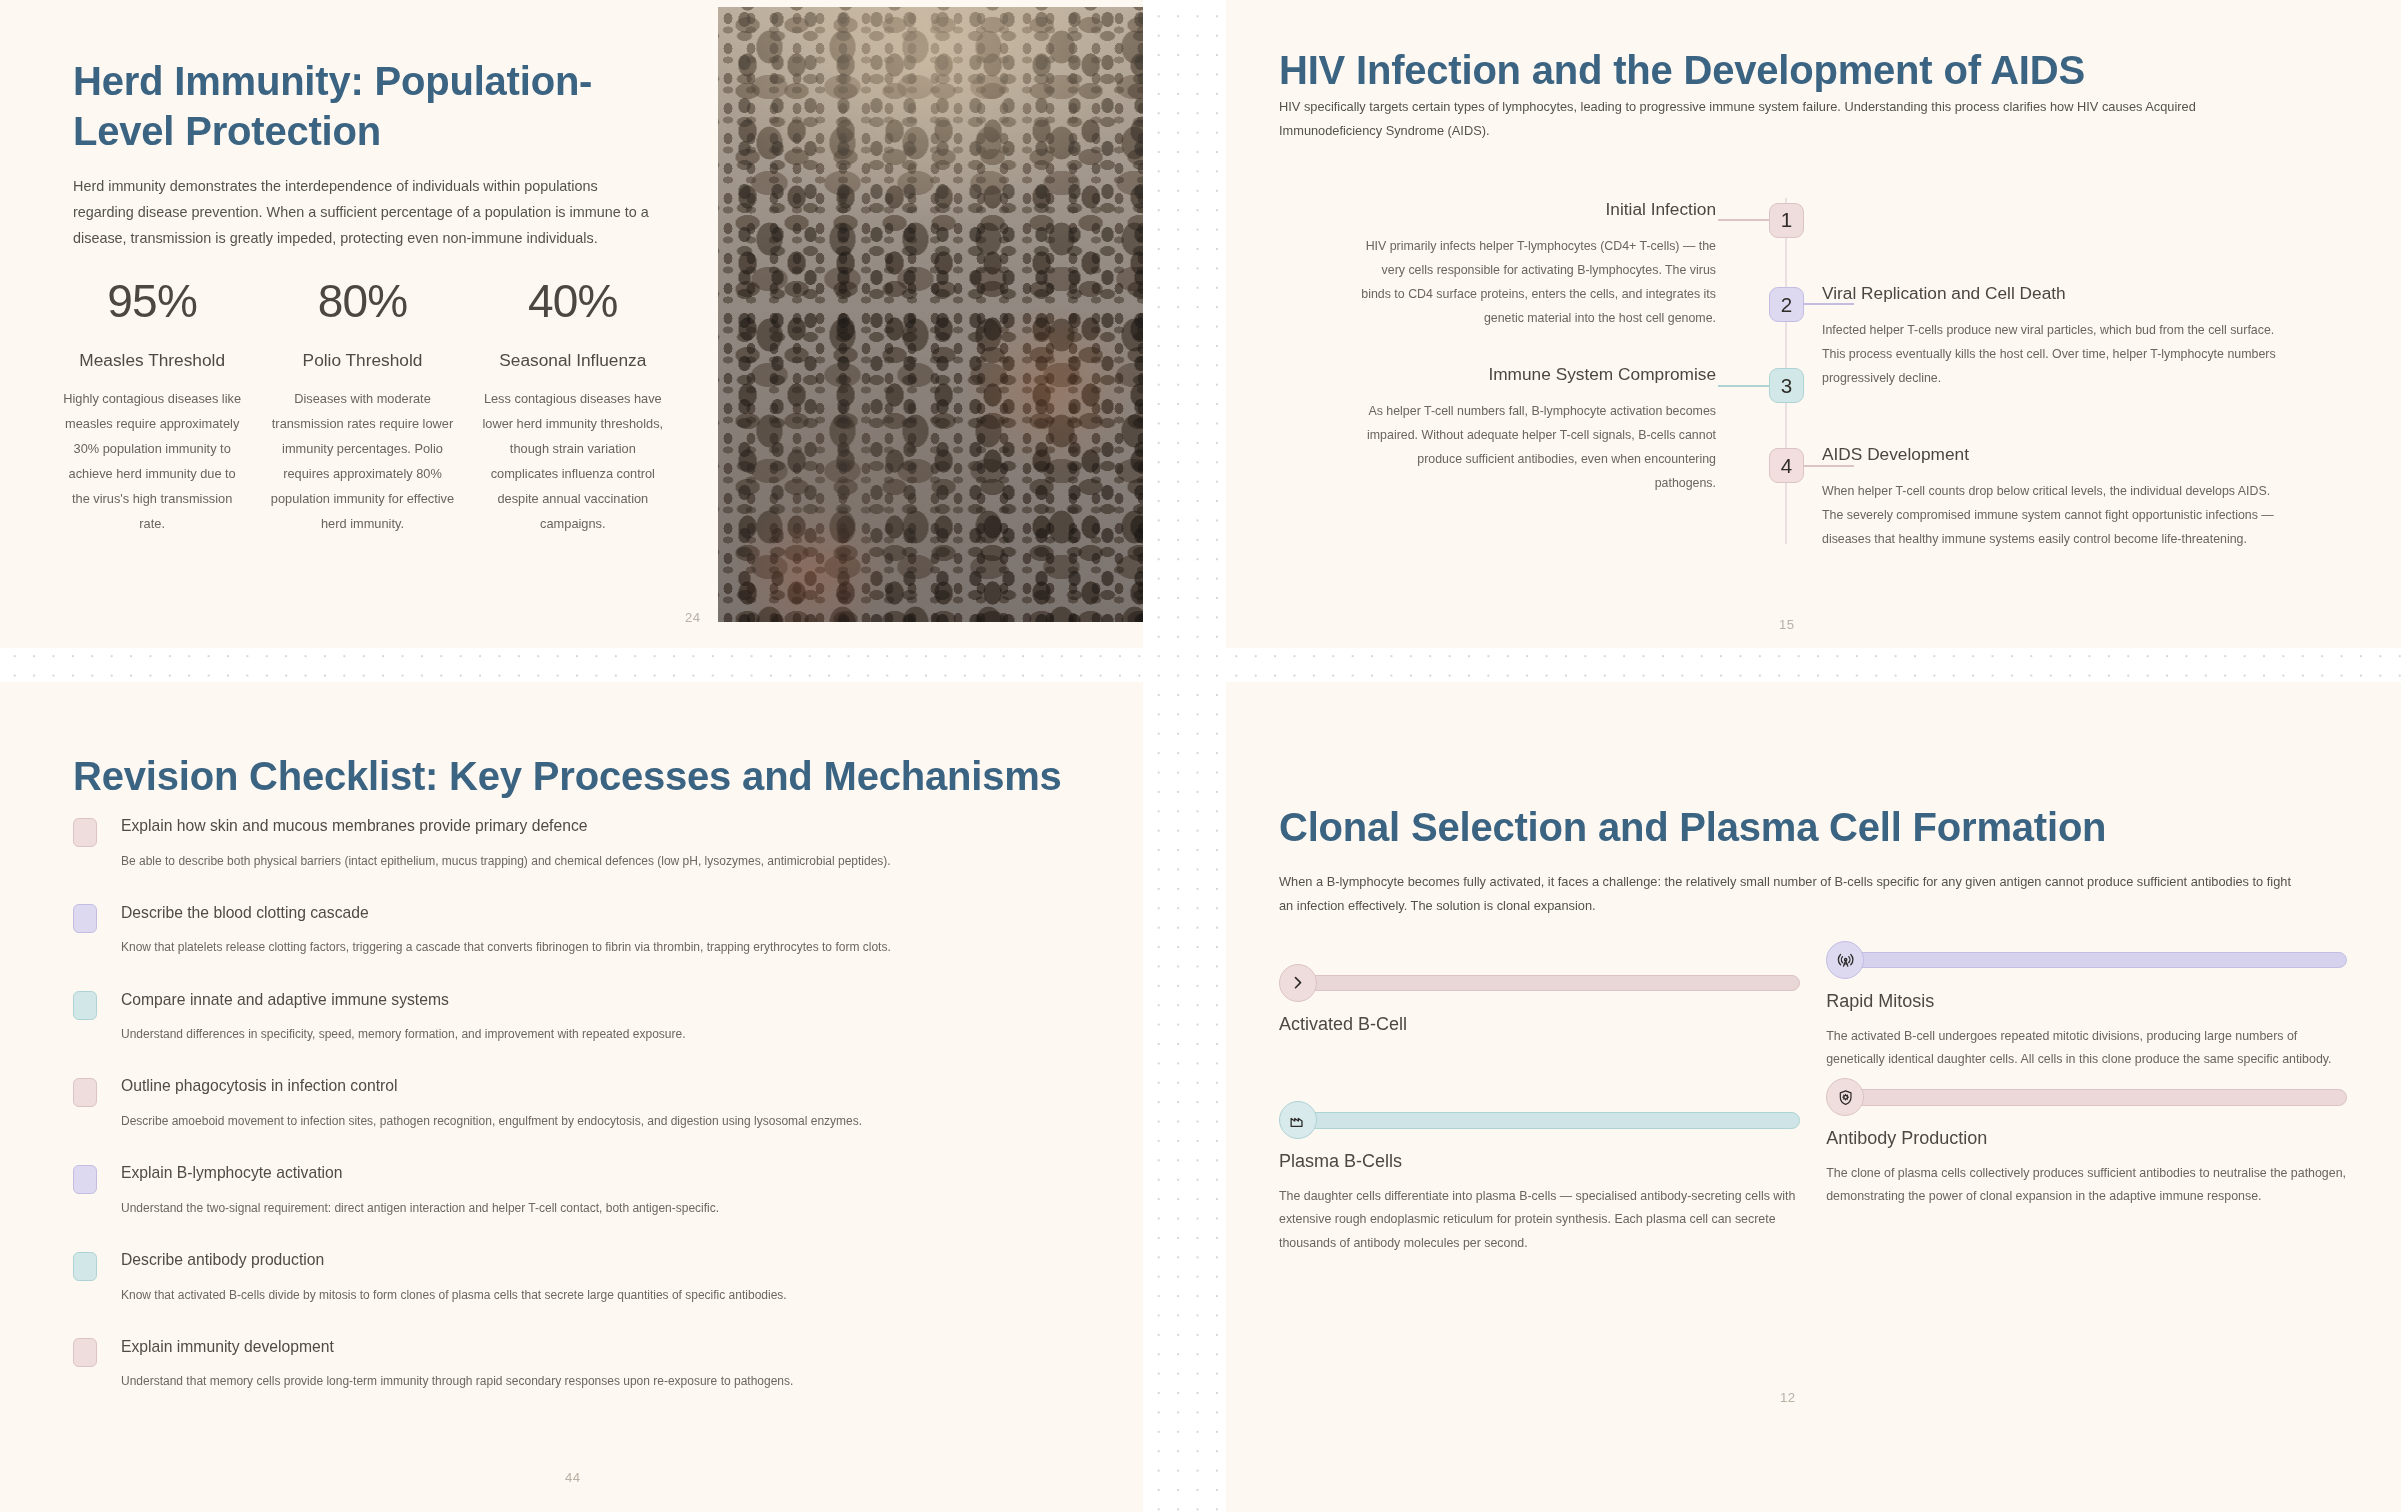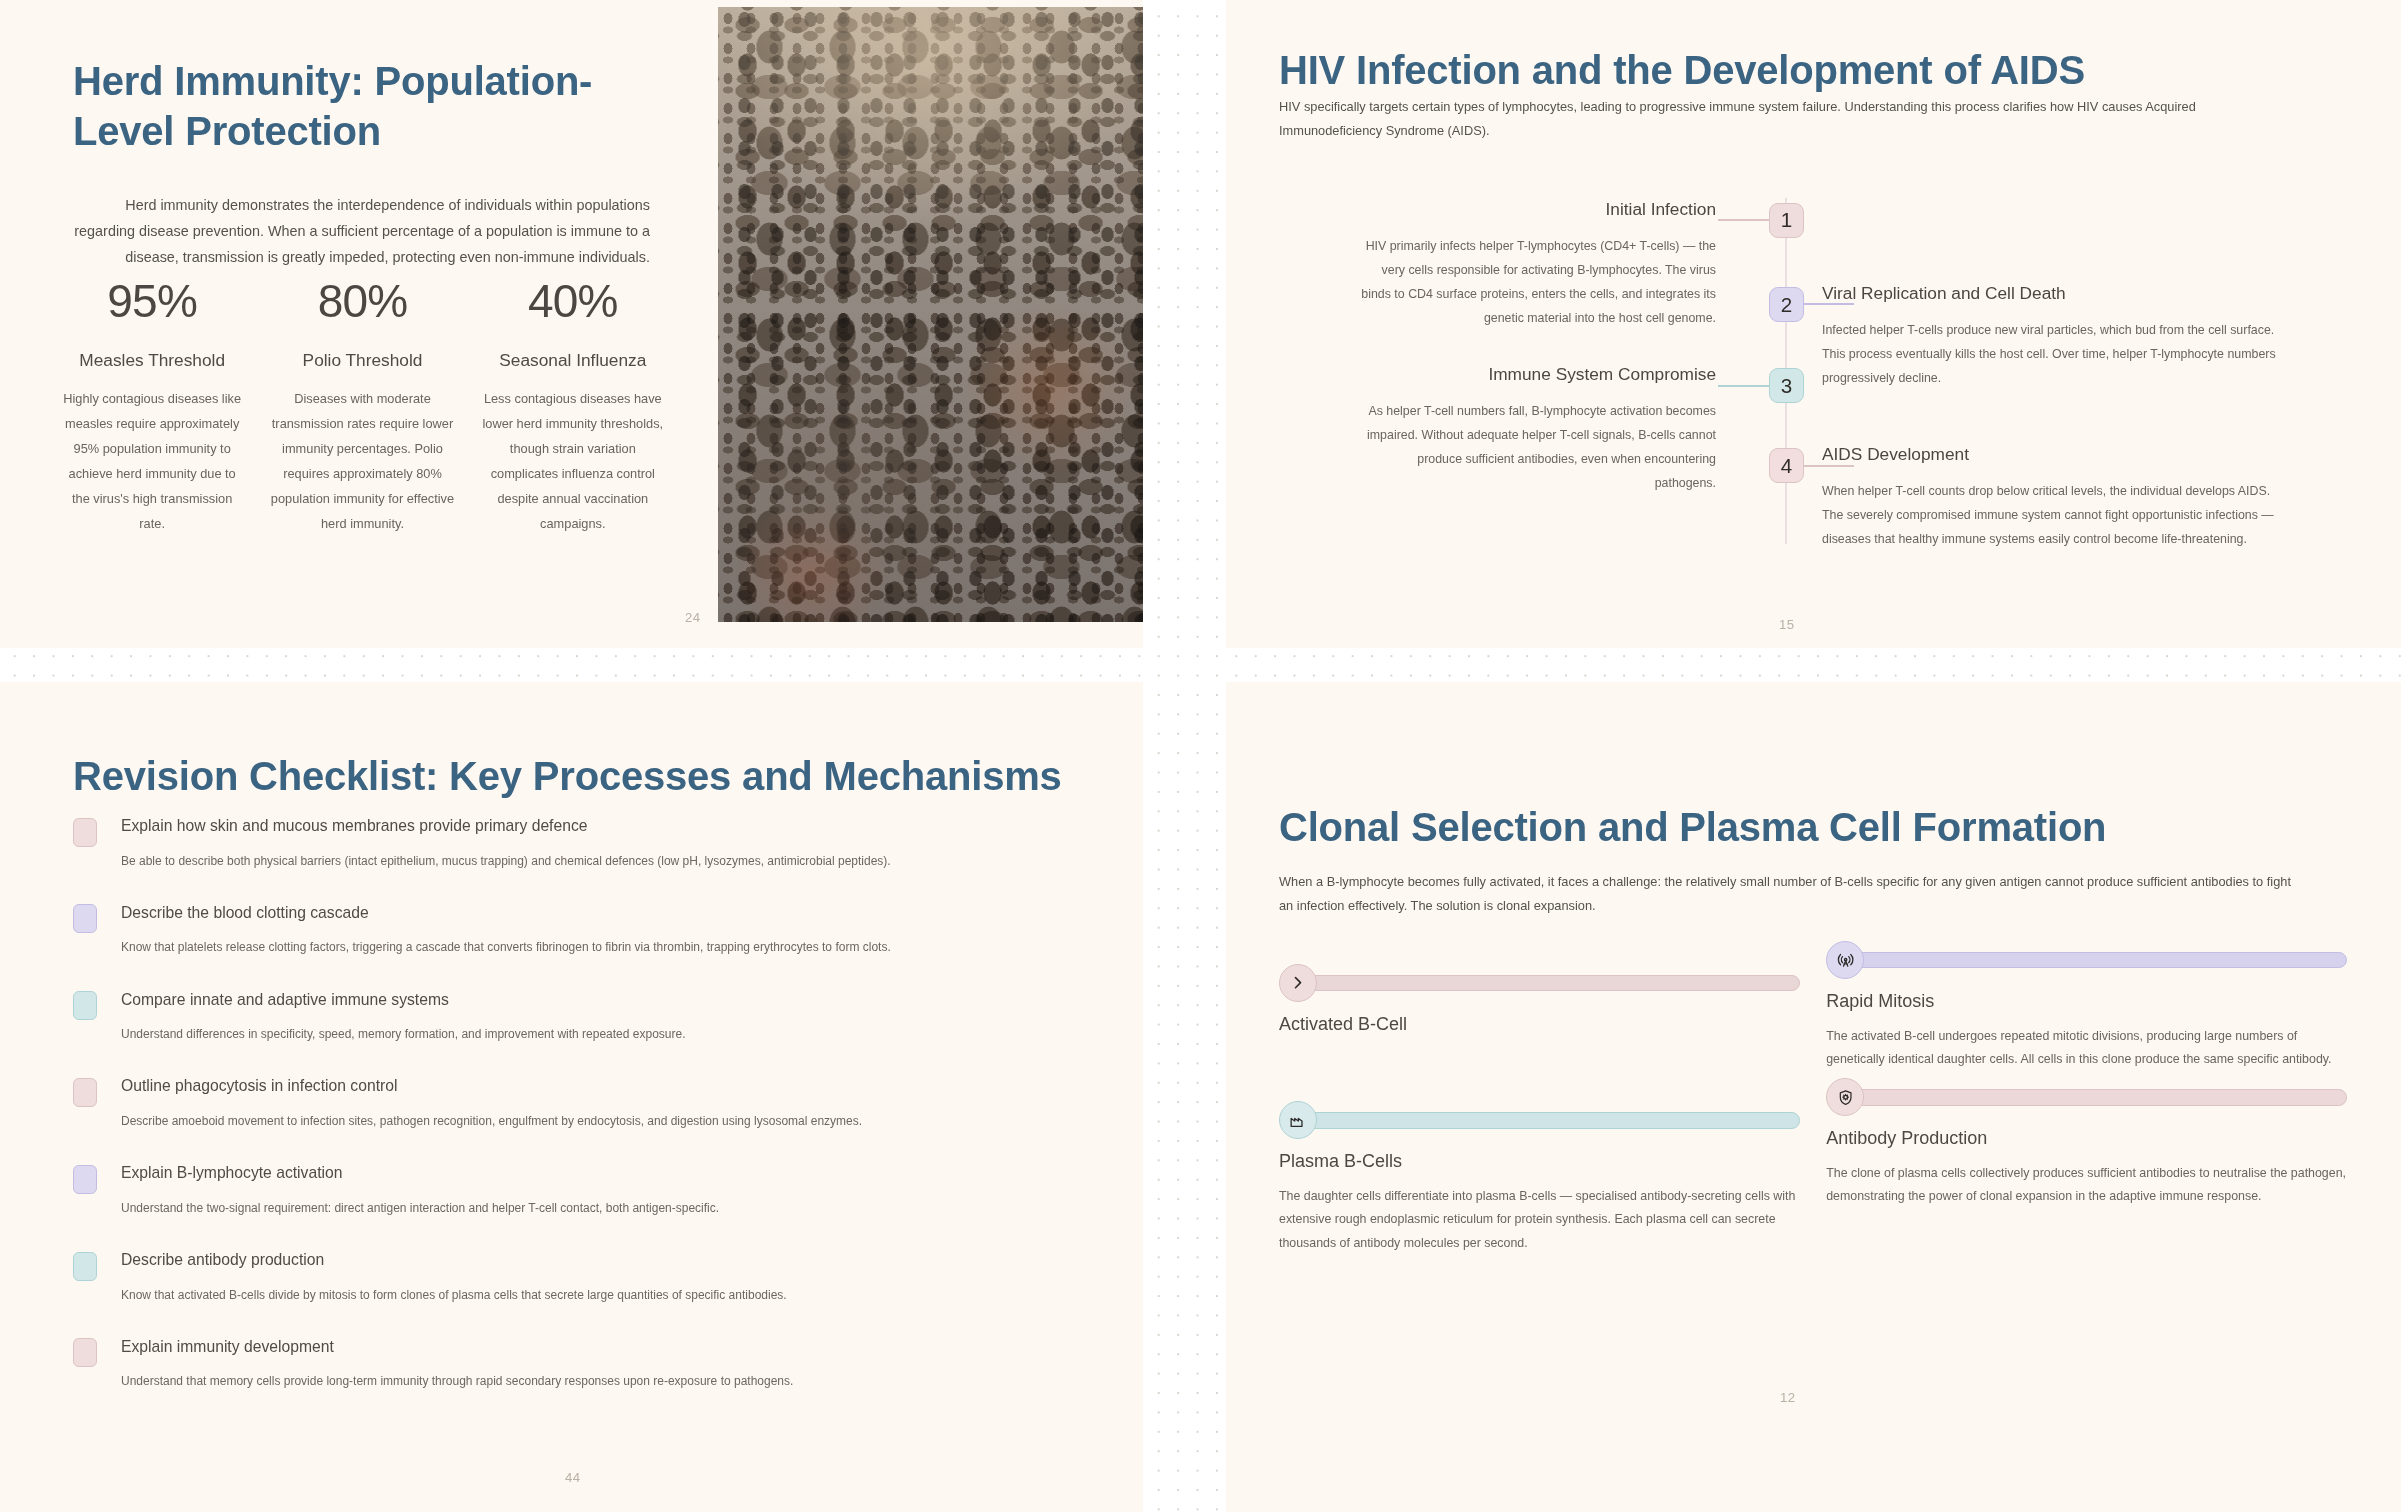--- a/index.html
+++ b/index.html
@@ -52,21 +52,21 @@
   .page-num {
     position: absolute;
     color: #b9b1a6;
     font-size: 13.2px;
     letter-spacing: 0.4px;
   }
 
   
   #panel-herd .content { position: absolute; left: 73px; top: 56px; width: 577px; }
   #panel-herd .slide-title { width: 569px; }
-  #panel-herd .intro { margin-top: 35px; width: 577px; text-align: right; }
+  #panel-herd .intro { margin-top: 16px; width: 577px; }
 
   .stats-row {
     position: absolute;
     left: 49px;
     top: 276px;
     width: 627px;
     display: flex;
     gap: 4px;
   }
   .stat-col { flex: 1; text-align: center; padding: 0 10px; }
@@ -291,21 +291,21 @@
 <section class="panel" id="panel-herd">
   <div class="content">
     <h1 class="slide-title">Herd Immunity: Population-Level Protection</h1>
     <p class="intro">Herd immunity demonstrates the interdependence of individuals within populations regarding disease prevention. When a sufficient percentage of a population is immune to a disease, transmission is greatly impeded, protecting even non-immune individuals.</p>
   </div>
 
   <div class="stats-row">
     <div class="stat-col">
       <div class="stat-value">95%</div>
       <div class="stat-label">Measles Threshold</div>
-      <div class="stat-desc">Highly contagious diseases like measles require approximately 95% population immunity to achieve herd immunity due to the virus's high transmission rate.</div>
+      <div class="stat-desc">Highly contagious diseases like measles require approximately 30% population immunity to achieve herd immunity due to the virus's high transmission rate.</div>
     </div>
     <div class="stat-col">
       <div class="stat-value">80%</div>
       <div class="stat-label">Polio Threshold</div>
       <div class="stat-desc">Diseases with moderate transmission rates require lower immunity percentages. Polio requires approximately 80% population immunity for effective herd immunity.</div>
     </div>
     <div class="stat-col">
       <div class="stat-value">40%</div>
       <div class="stat-label">Seasonal Influenza</div>
       <div class="stat-desc">Less contagious diseases have lower herd immunity thresholds, though strain variation complicates influenza control despite annual vaccination campaigns.</div>

